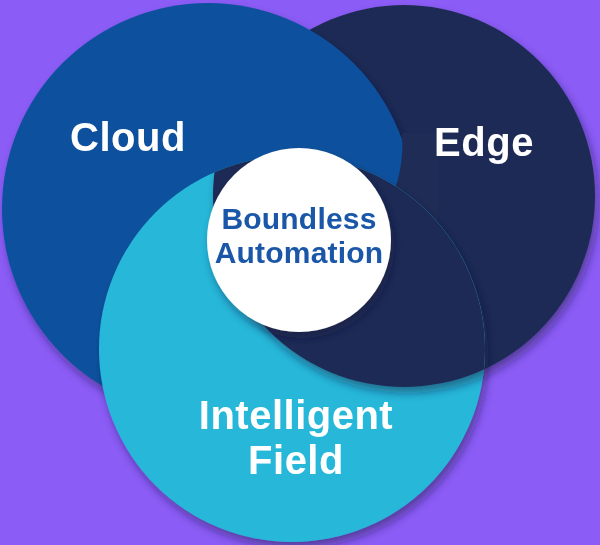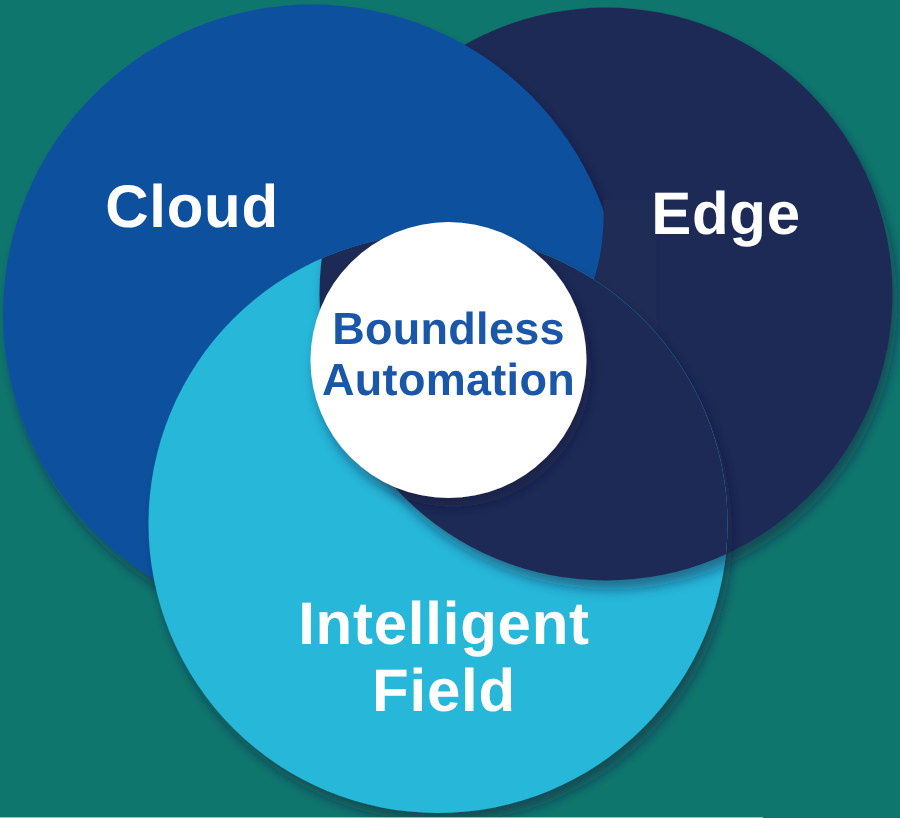--- a/index.html
+++ b/index.html
@@ -5,21 +5,21 @@
   html, body {
     margin: 0;
     padding: 0;
     background: #ffffff;
     font-family: "Liberation Sans", sans-serif;
   }
   .canvas {
     position: relative;
     width: 600px;
     height: 545px;
-    background: #0f766e;
+    background: #8b5cf6;
     overflow: hidden;
   }
   svg { display: block; }
   .circle-label {
     font-family: "Liberation Sans", "DejaVu Sans", sans-serif;
     font-weight: 700;
     font-size: 40px;
     letter-spacing: 0.5px;
   }
   .center-label {

